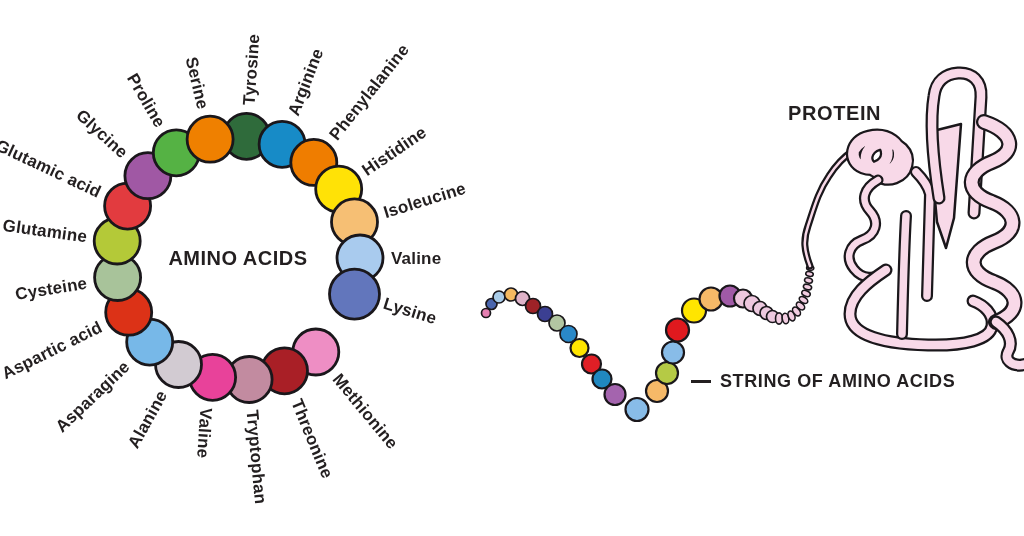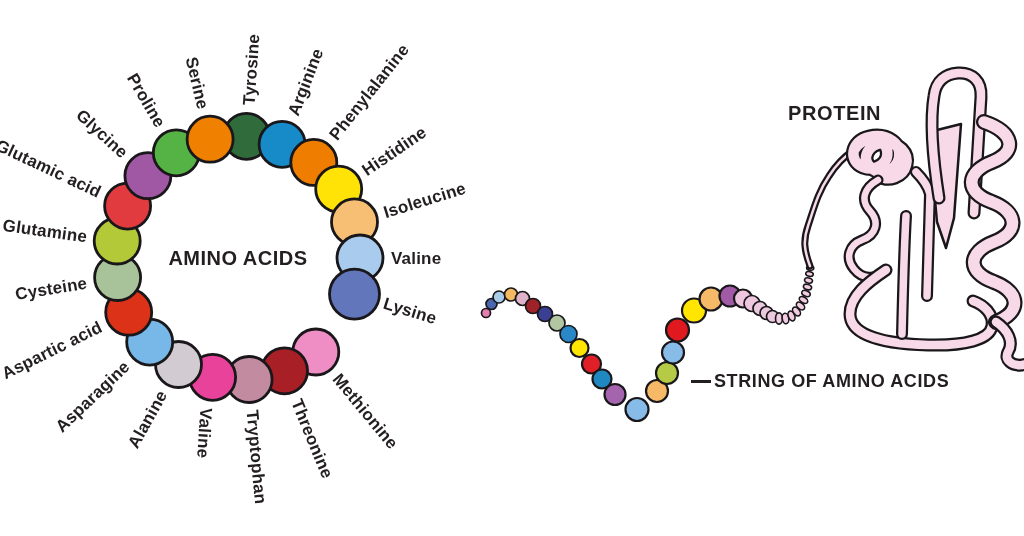--- a/index.html
+++ b/index.html
@@ -21,21 +21,21 @@
   .center-title{
     position:absolute; left:238px; top:258px; transform:translate(-50%,-50%);
     font-size:20px; font-weight:bold; letter-spacing:0.5px; white-space:nowrap;
   }
   .protein-title{
     position:absolute; left:788px; top:102px;
     font-size:20px; font-weight:bold; letter-spacing:0.6px; white-space:nowrap;
   }
   .string-callout{
     position:absolute; left:691px; top:371px;
-    display:flex; align-items:center; gap:3px; white-space:nowrap;justify-content:center;
+    display:flex; align-items:center; gap:9px; white-space:nowrap;justify-content:center;
   }
   .string-callout .dash{
     width:20px; height:3px; background:var(--text); flex:none;
   }
   .string-callout .txt{
     font-size:18px; font-weight:bold; letter-spacing:0.6px;
   }
 </style>
 </head>
 <body>

